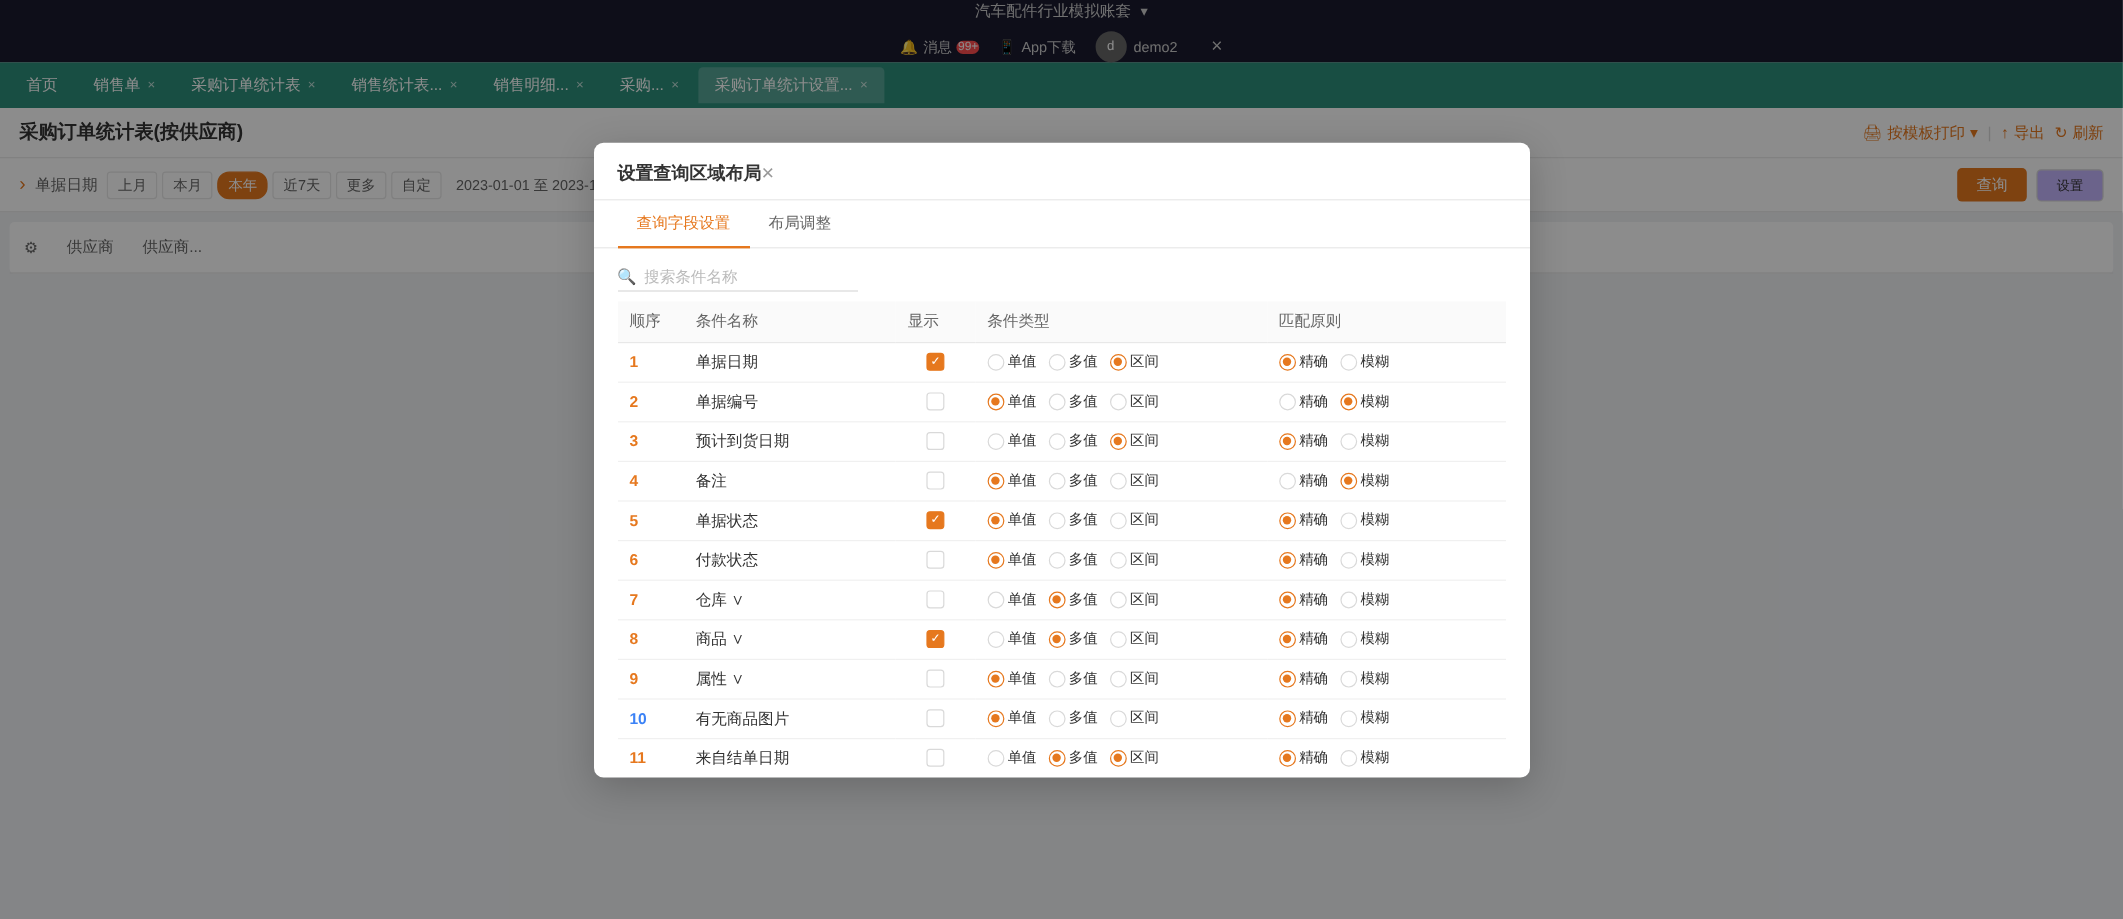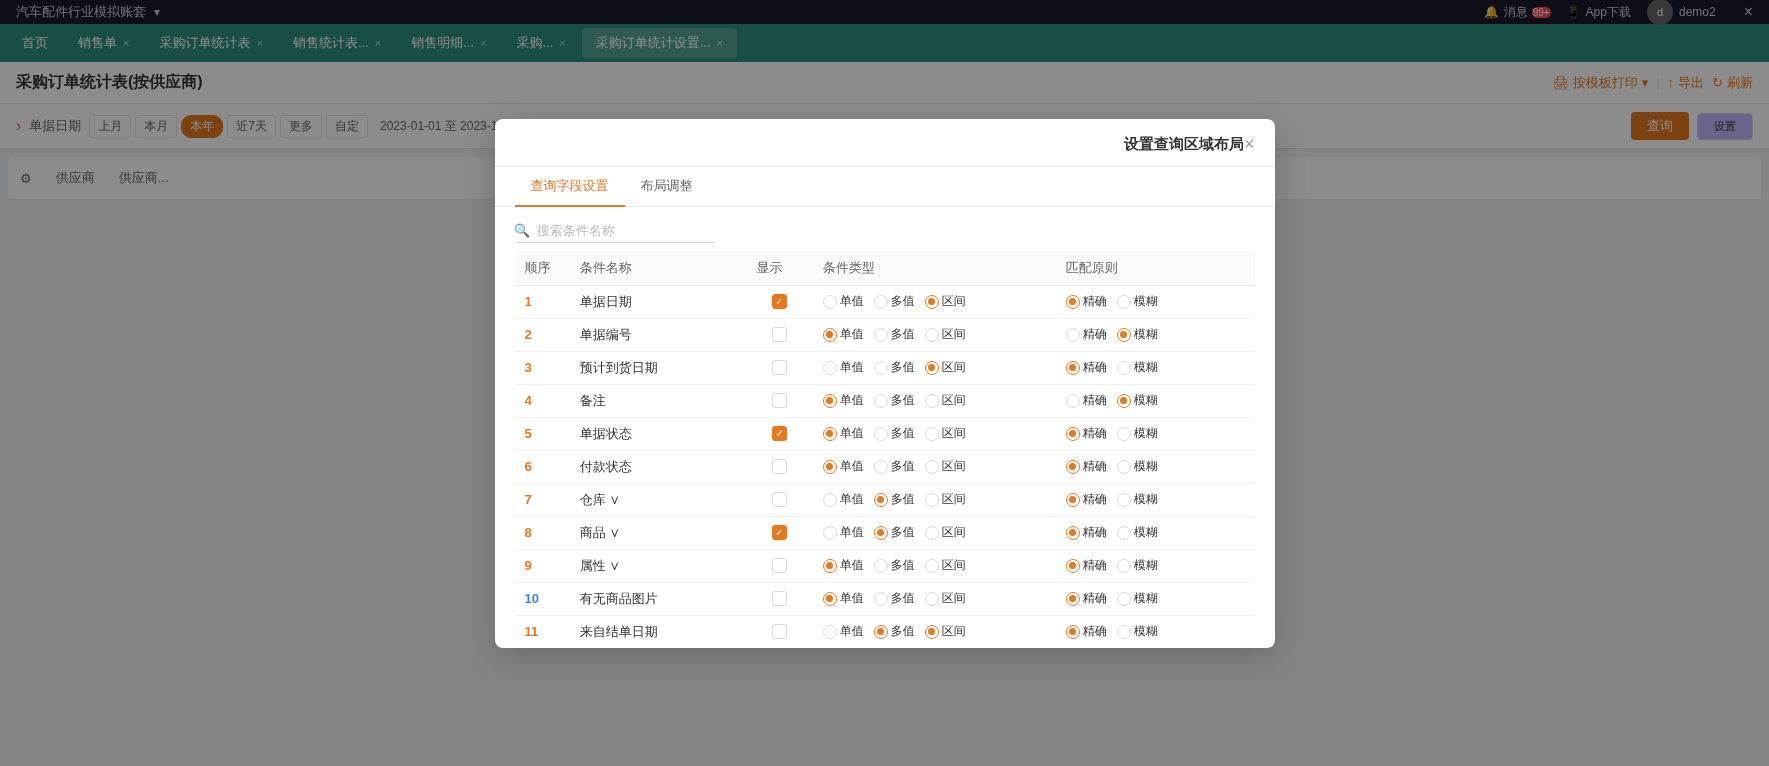--- a/index.html
+++ b/index.html
@@ -1,26 +1,27 @@
 <!DOCTYPE html>
 <html><head>
   <meta charset="utf-8">
   <style>
     * { box-sizing: border-box; margin: 0; padding: 0; }
     body { font-family: 'Microsoft YaHei', Arial, sans-serif; font-size: 13px; background: #f0f2f5; overflow: hidden; }
 
     
     .top-header {
       background: #1a1a2e;
-      height: 24px;
+      height: 52px;
       display: flex;
       align-items: center;
       justify-content: space-between;
       padding: 0 16px;
       color: #ccc;
+      flex-direction: column;
     }
     .top-header-left { display: flex; align-items: center; gap: 8px; }
     .top-header-title { font-size: 13px; color: #ccc; }
     .top-header-dropdown { color: #ccc; font-size: 12px; cursor: pointer; }
     .top-header-right { display: flex; align-items: center; gap: 16px; }
     .notification-btn { display: flex; align-items: center; gap: 4px; color: #ccc; cursor: pointer; font-size: 12px; }
     .badge { background: #ff4d4f; color: white; border-radius: 8px; padding: 0 1px; font-size: 10px; }
     .app-download { display: flex; align-items: center; gap: 4px; color: #ccc; cursor: pointer; font-size: 12px; }
     .user-info { display: flex; align-items: center; gap: 6px; color: #ccc; cursor: pointer; font-size: 12px; }
     .avatar { width: 26px; height: 26px; border-radius: 50%; background: #666; display: flex; align-items: center; justify-content: center; color: white; font-size: 11px; }
@@ -114,21 +115,21 @@
       border-radius: 8px;
       width: 780px;
       max-height: 680px;
       display: flex;
       flex-direction: column;
       box-shadow: 0 8px 32px rgba(0,0,0,0.2);
     }
     .modal-header {
       display: flex;
       align-items: center;
-      justify-content: flex-end;
+      justify-content: flex-start;
       padding: 16px 20px 12px;
       border-bottom: 1px solid #e8e8e8;
     }
     .modal-title { font-size: 15px; font-weight: bold; color: #333; }
     .modal-close { color: #999; cursor: pointer; font-size: 18px; line-height: 1; }
 
     
     .modal-tabs {
       display: flex;
       padding: 0 20px;

